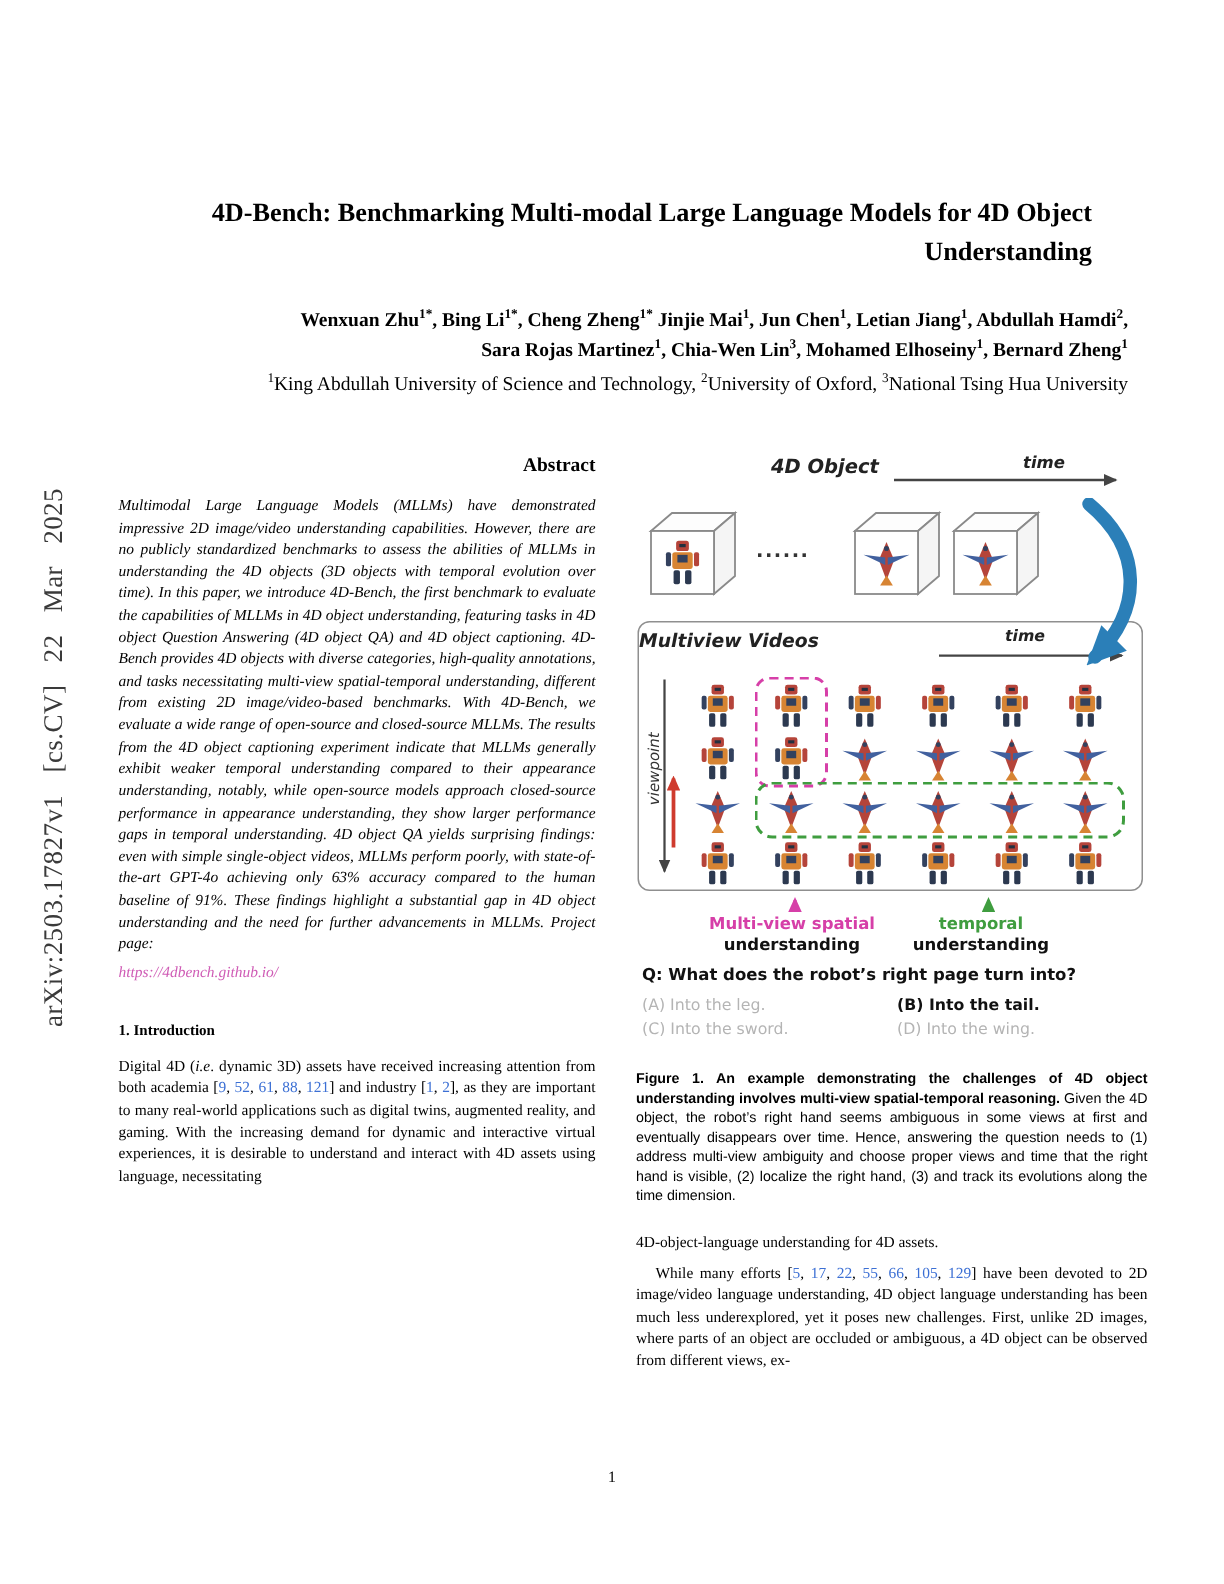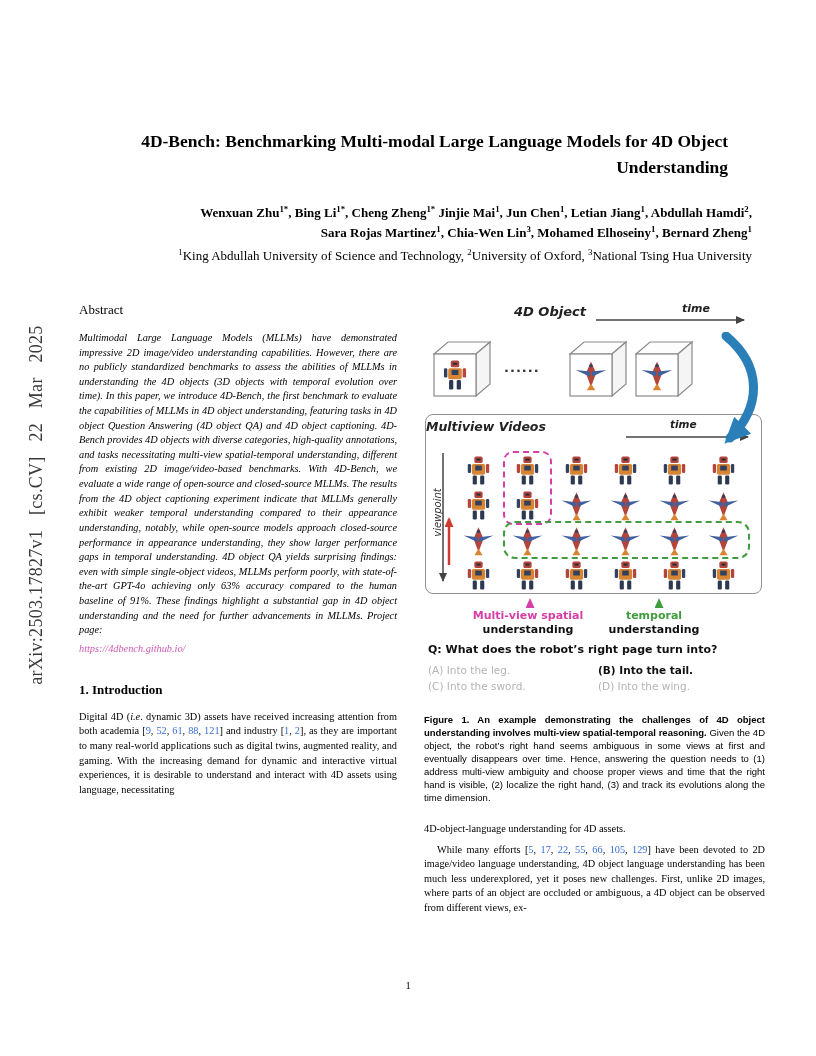--- a/index.html
+++ b/index.html
@@ -19,24 +19,24 @@
   .header{position:absolute;left:64px;right:64px;top:128px;text-align:right}
   .title{font-size:17.5px;font-weight:700;line-height:1.5;width:640px;margin:0 auto}
   .authors-block{margin-top:22px;font-size:13px;font-weight:700;line-height:1.6}
   .affiliations{margin-top:2px;font-size:13px;font-weight:400}
   sup{font-size:68%;line-height:0}
 
   
   .col-left{position:absolute;left:79px;top:302px;width:318px}
   .col-right{position:absolute;left:424px;top:302px;width:341px}
 
-  .abstract-heading{text-align:left;font-weight:400;font-size:13px}
+  .abstract-heading{text-align:right;font-weight:700;font-size:13px}
   .abstract-text{margin-top:13px;font-style:italic;font-size:10.3px;line-height:1.42;text-align:justify}
   .project-link{display:inline-block;margin-top:1px;color:var(--url);font-style:italic;font-size:10.3px;text-decoration:none}
-  .section-heading{margin-top:26px;font-size:13px;font-weight:700}
+  .section-heading{margin-top:26px;font-size:10px;font-weight:700}
   .para{margin:12px 0 0 0;font-size:10.3px;line-height:1.42;text-align:justify}
   .para.indent{text-indent:13px;margin-top:6px}
   .para.p0{margin-top:18px}
   .cite{color:var(--cite)}
   .seg-i{font-style:italic}
   .seg-b{font-weight:700}
 
   
   .figure{position:relative;width:341px;height:398px;margin:0;font-family:"DejaVu Sans",sans-serif}
   .hand{font-style:italic;font-weight:700;color:#222}

